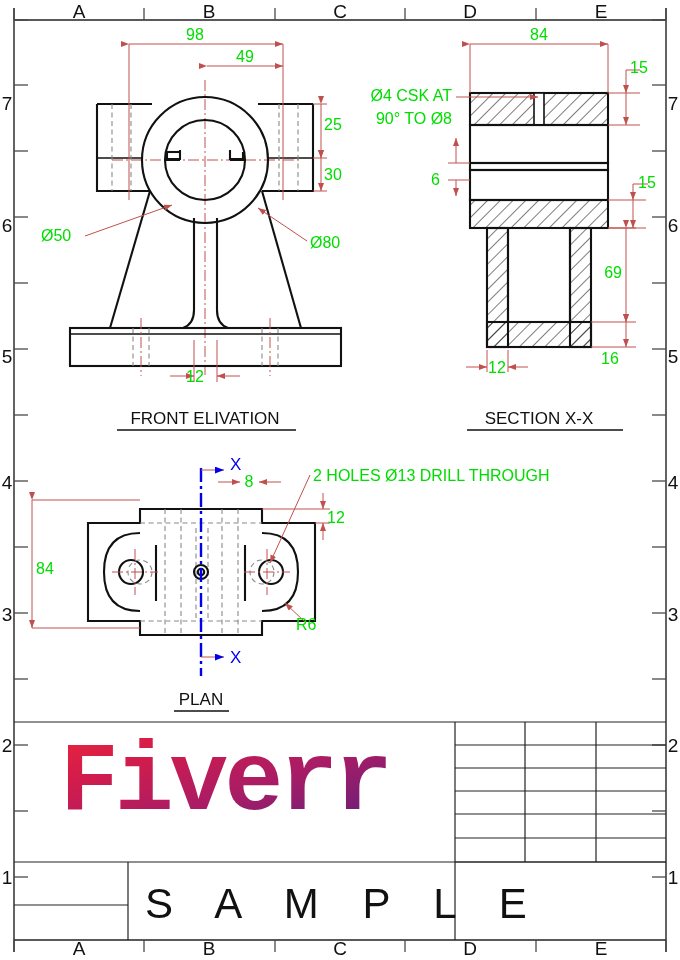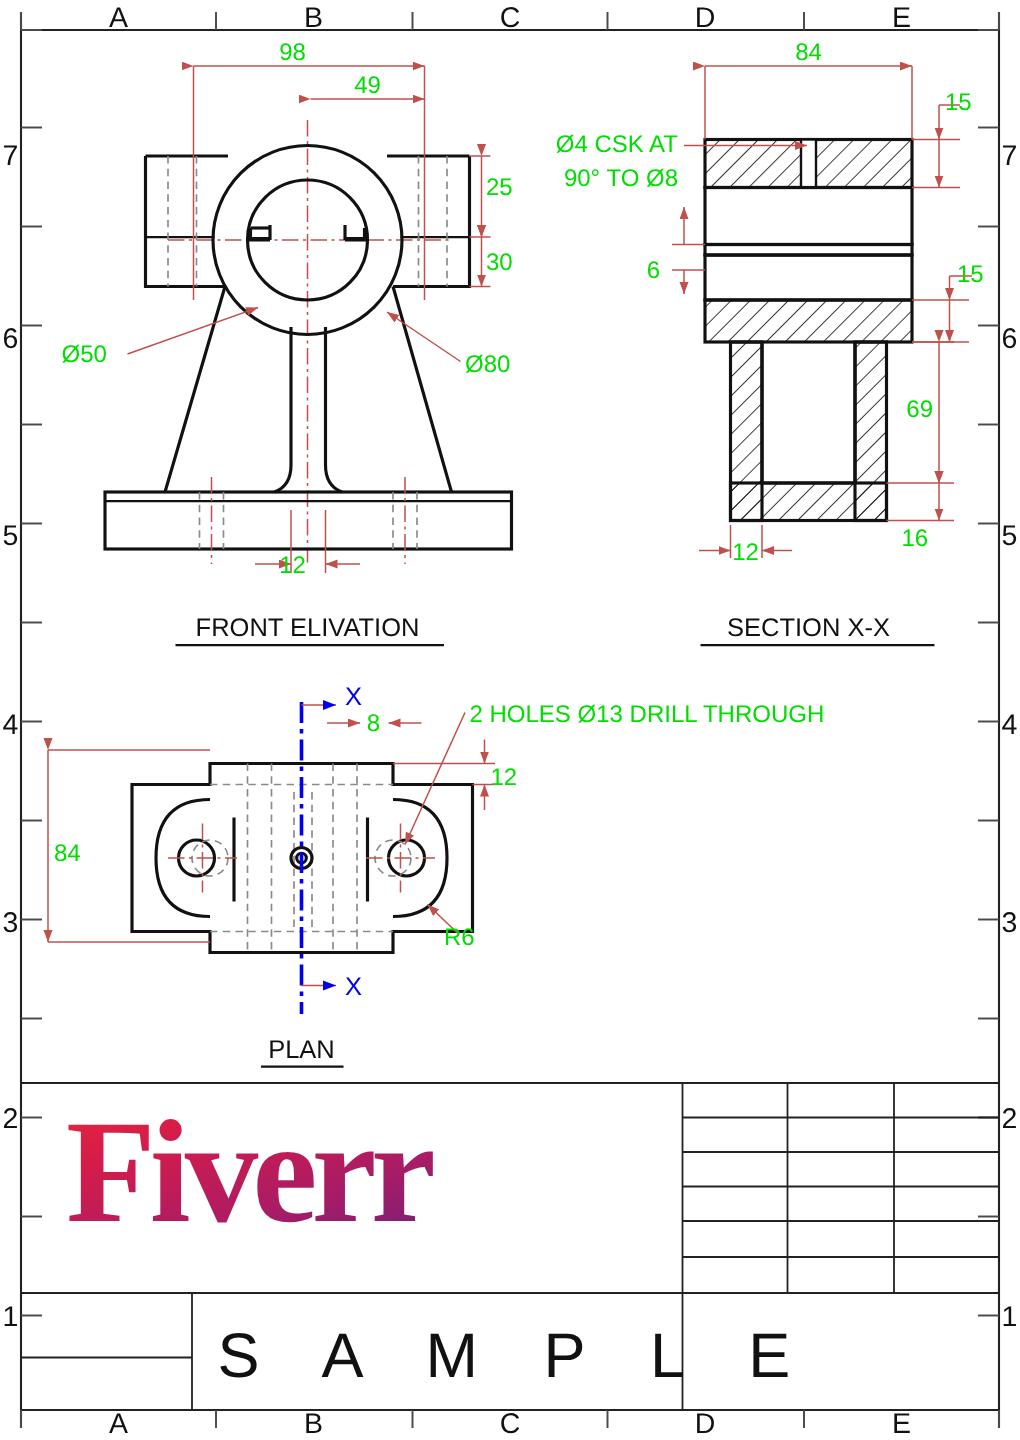--- a/index.html
+++ b/index.html
@@ -15,22 +15,22 @@
   .obj{fill:none;stroke:#111;stroke-width:2.1;}
   .obj-thin{fill:none;stroke:#111;stroke-width:1.5;}
   .hid{fill:none;stroke:#8a8a8a;stroke-width:1.1;stroke-dasharray:5 3.5;}
   .cen{fill:none;stroke:#c0504d;stroke-width:1;stroke-dasharray:11 3 2 3;}
   .cen-b{fill:none;stroke:#0000ee;stroke-width:2.4;stroke-dasharray:14 4 3 4;}
   .dimline{fill:none;stroke:#c0504d;stroke-width:1;}
   .leader{fill:none;stroke:#c0504d;stroke-width:1;}
   .frame{fill:none;stroke:#4a4a4a;stroke-width:1.3;}
   .frame-hv{fill:none;stroke:#222;stroke-width:1.4;}
   .tb{fill:none;stroke:#222;stroke-width:1.2;}
-  #logo{position:absolute;left:44px;top:735px;width:360px;height:95px;
-        font-family:Liberation Serif, serif;font-weight:bold;font-size:98px;
+  #logo{position:absolute;left:60px;top:735px;width:360px;height:95px;
+        font-family:Liberation Mono, monospace;font-weight:bold;font-size:98px;
         line-height:95px;letter-spacing:-4px;
         background:linear-gradient(160deg,#e8243c 0%,#d31c4b 22%,#a81c66 55%,#6d1f78 85%,#5b2080 100%);
         -webkit-background-clip:text;background-clip:text;color:transparent;
         -webkit-text-fill-color:transparent;}
 </style>
 </head>
 <body>
 
 <div id="sheet">
 

